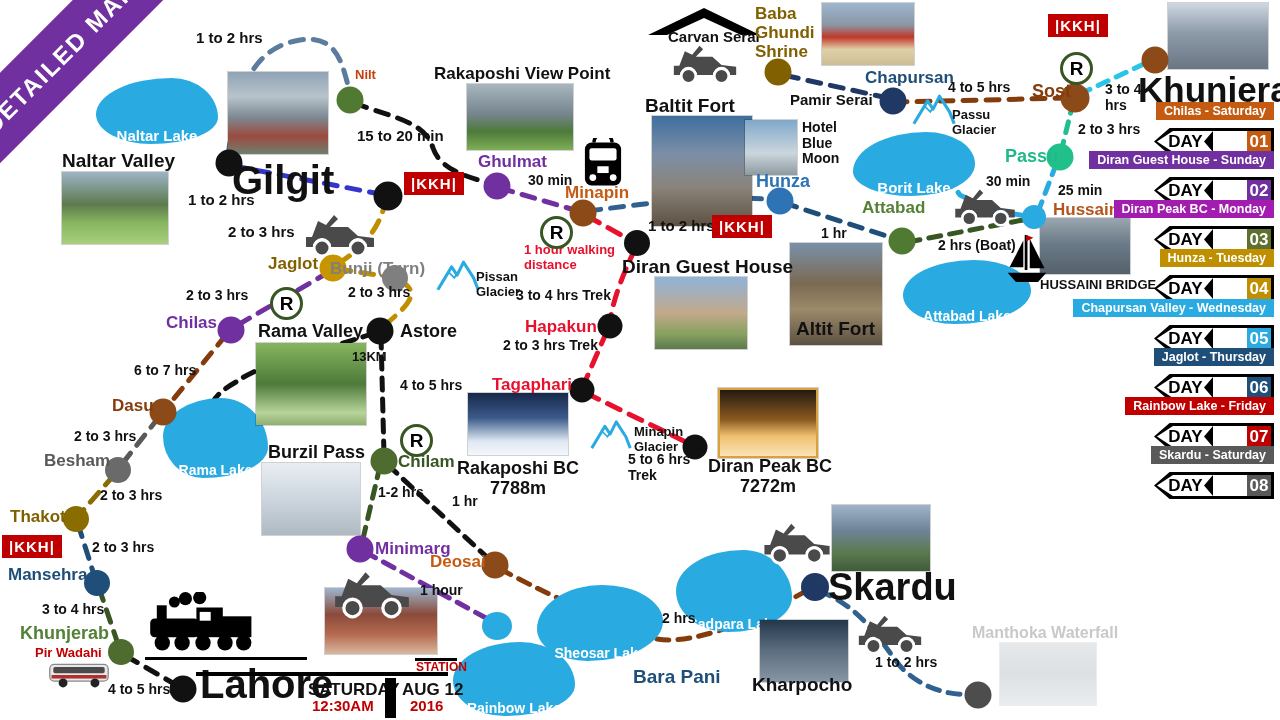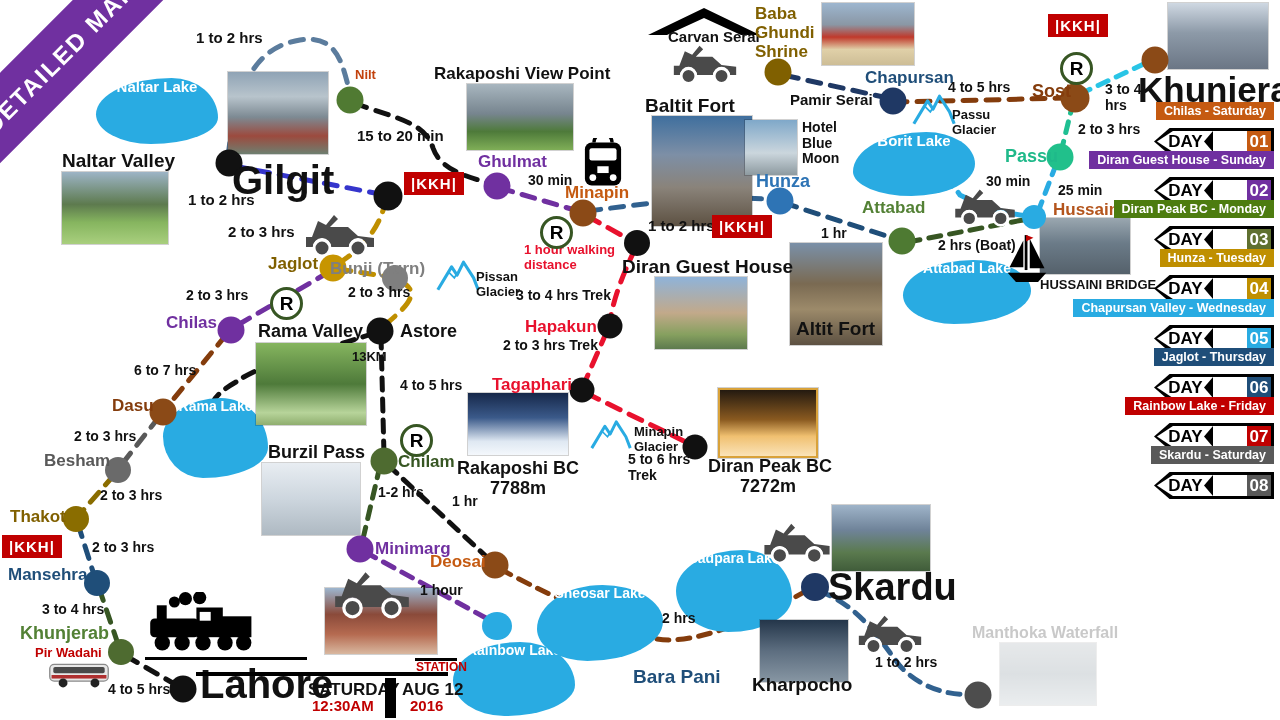--- a/index.html
+++ b/index.html
@@ -1,21 +1,21 @@
 <!DOCTYPE html>
 <html><head>
 <meta charset="utf-8">
 <style>
   html,body{margin:0;padding:0;background:#fff;}
   .map{position:relative;width:1280px;height:720px;background:#fff;overflow:hidden;
        font-family:"Liberation Sans",sans-serif;font-weight:bold;}
   .routes{position:absolute;left:0;top:0;z-index:1;}
   .lbl{position:absolute;z-index:6;color:#111;white-space:nowrap;line-height:1.12;}
   .dot{position:absolute;z-index:5;border-radius:50%;transform:translate(-50%,-50%);}
-  .lake{position:absolute;z-index:2;background:#29ABE2;display:flex;align-items:flex-start;
+  .lake{position:absolute;z-index:2;background:#29ABE2;display:flex;align-items:flex-end;
         justify-content:center;color:#fff;text-align:center;font-size:14px;}
   .photo{position:absolute;z-index:3;box-shadow:0 0 0 1px rgba(0,0,0,.18);}
   .kkh{position:absolute;z-index:7;background:#C00000;color:#fff;font-size:15px;
        padding:3px 7px;letter-spacing:1px;}
   .rbadge{position:absolute;z-index:7;width:27px;height:27px;border:3px solid #375623;
           border-radius:50%;background:#fff;color:#000;display:flex;align-items:center;
           justify-content:center;font-size:19px;}
   .icon{position:absolute;z-index:4;}
   .ribbon{position:absolute;z-index:9;left:-105px;top:26px;width:330px;height:64px;
           background:#7030A0;transform:rotate(-45deg);display:flex;align-items:center;
@@ -401,21 +401,21 @@
     <div class="day-title" style="background: rgb(112, 48, 160);">Diran Guest House - Sunday</div>
     <div class="daytag">
         <div class="daytag-inner">
       <span class="daytag-day">DAY</span>
       <span class="daytag-chev"></span>
       <span class="daytag-num" style="background: rgb(112, 48, 160);">02</span>
         </div>
       </div>
   </div>
   <div class="day-block" style="top:200px;">
-    <div class="day-title" style="background: #4d7c0f;">Diran Peak BC - Monday</div>
+    <div class="day-title" style="background: #a21caf;">Diran Peak BC - Monday</div>
     <div class="daytag">
         <div class="daytag-inner">
       <span class="daytag-day">DAY</span>
       <span class="daytag-chev"></span>
       <span class="daytag-num" style="background: rgb(95, 112, 48);">03</span>
         </div>
       </div>
   </div>
   <div class="day-block" style="top:249px;">
     <div class="day-title" style="background: rgb(191, 143, 0);">Hunza - Tuesday</div>

